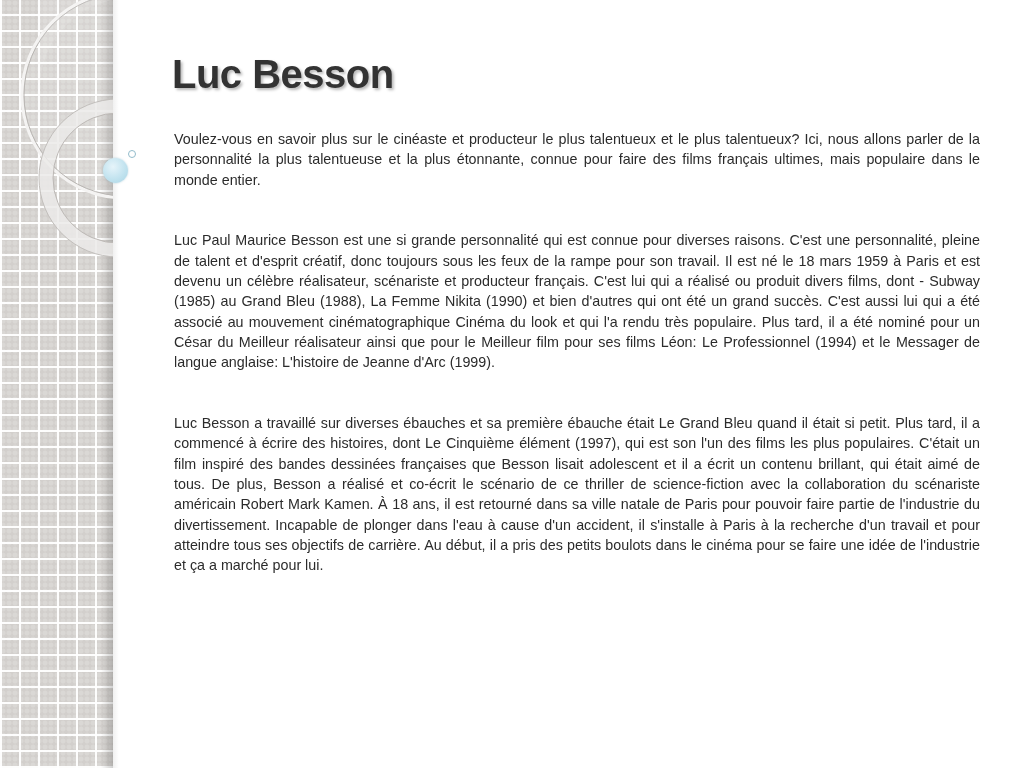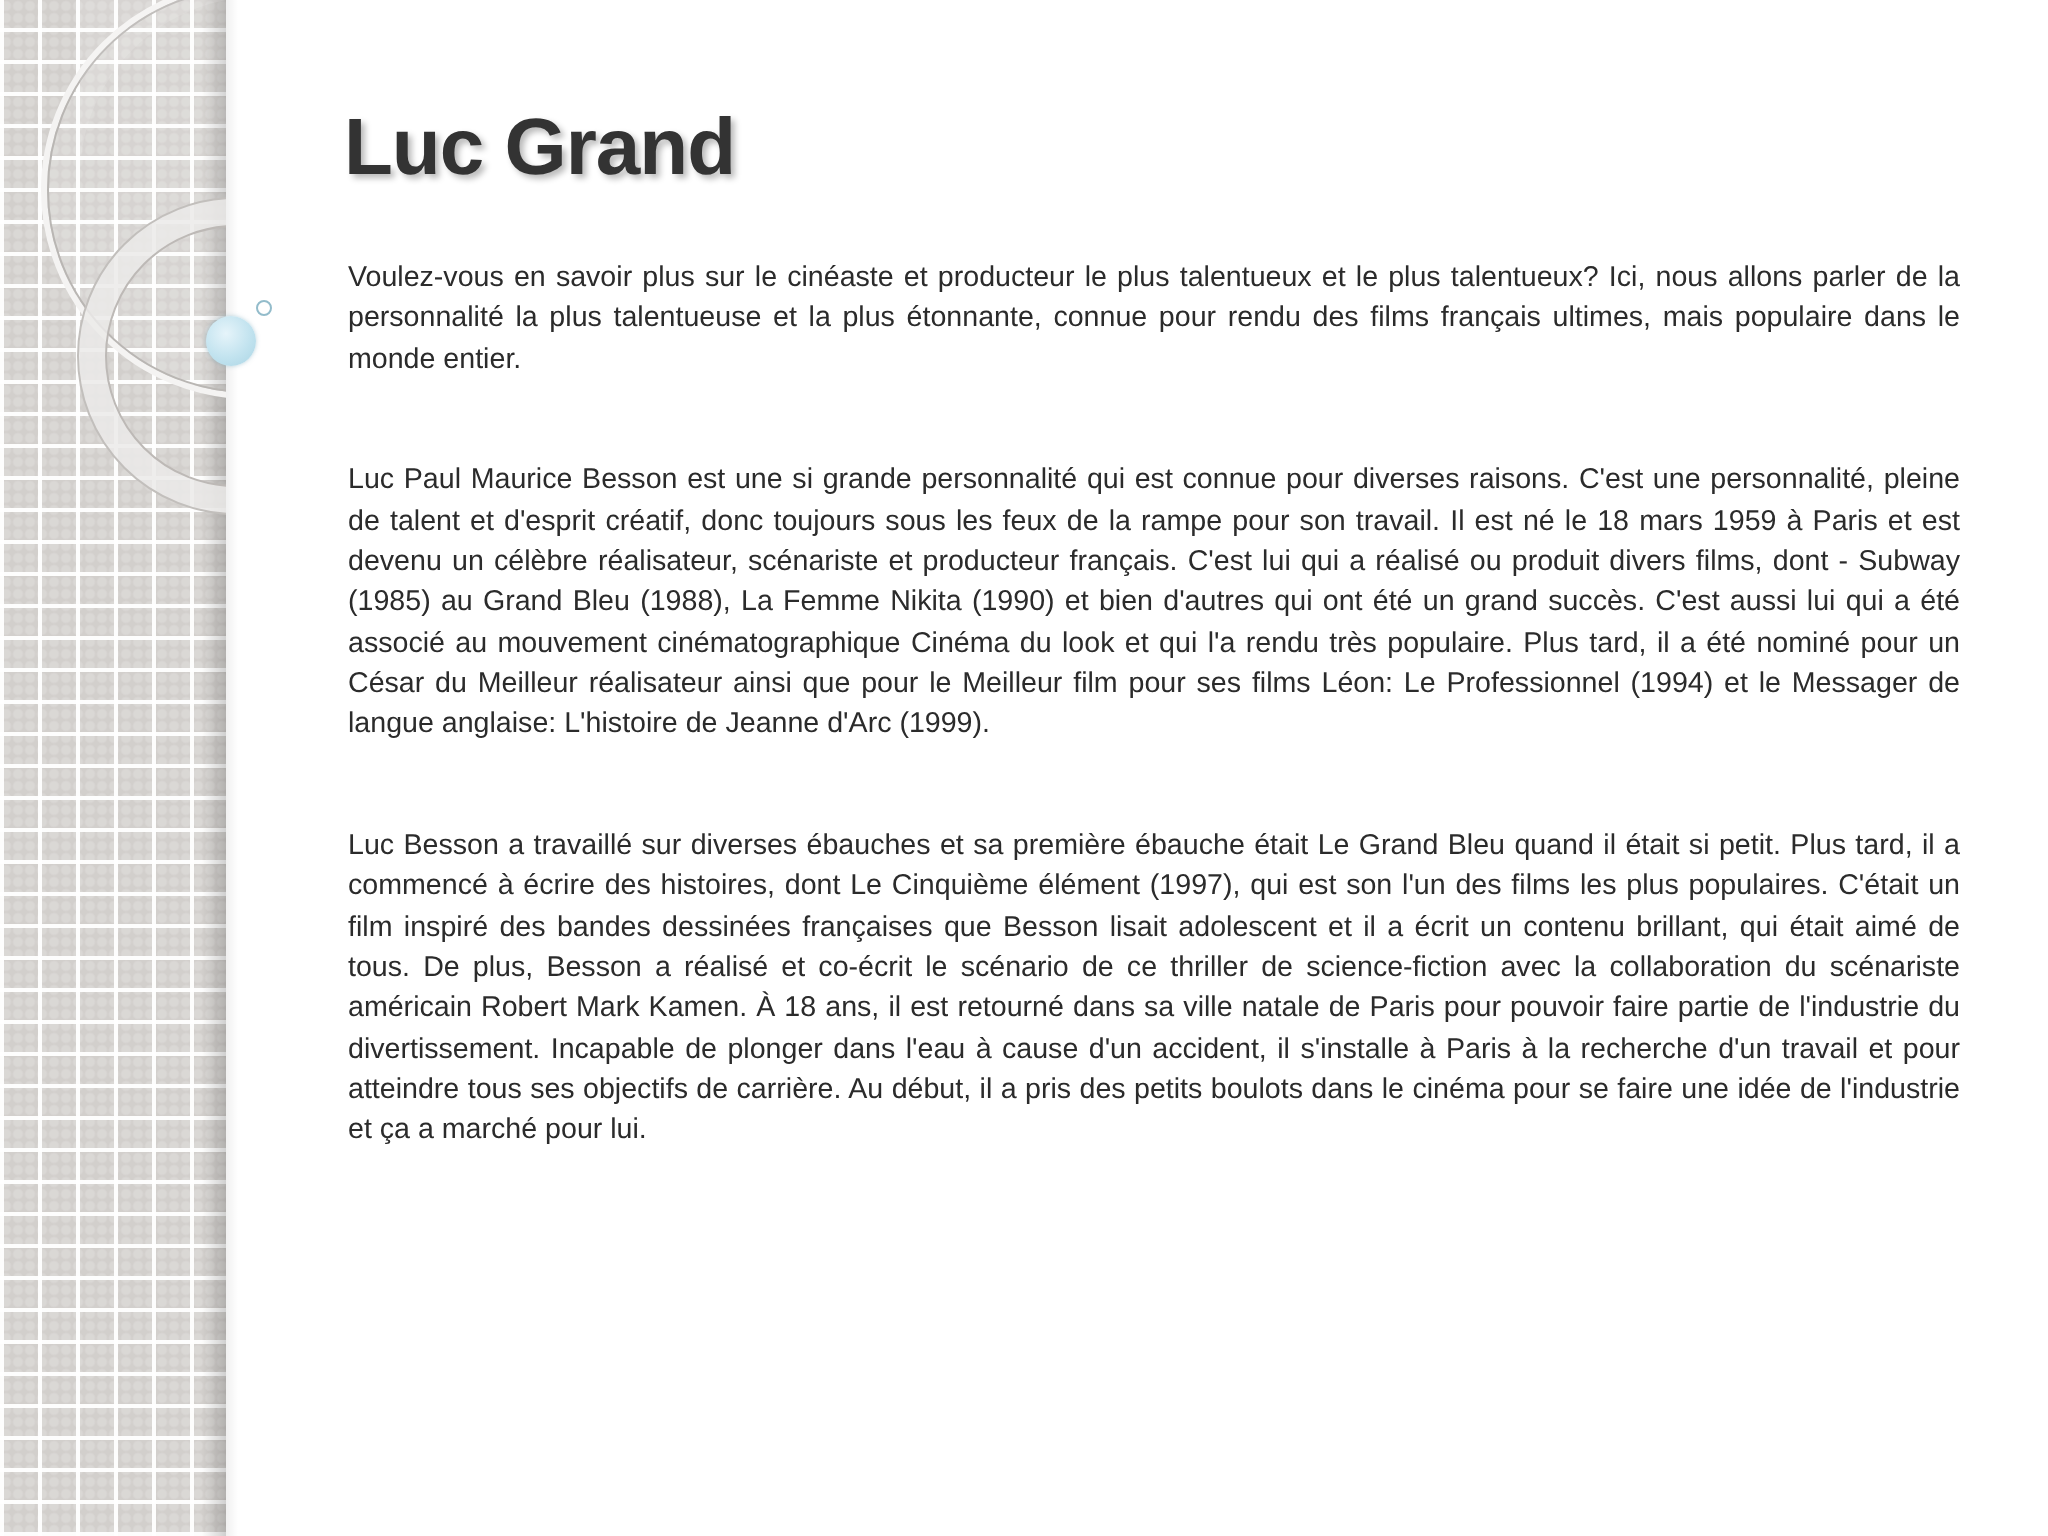--- a/index.html
+++ b/index.html
@@ -71,19 +71,19 @@
 
     <circle cx="118" cy="178" r="72" fill="none" stroke="rgba(235,234,233,0.85)" stroke-width="14"></circle>
     <circle cx="118" cy="178" r="79" fill="none" stroke="#c2bfbc" stroke-width="1"></circle>
     <circle cx="118" cy="178" r="65" fill="none" stroke="#bdb9b6" stroke-width="1"></circle>
   </g>
 </svg>
 
 <div class="bubble"></div>
 <div class="ring"></div>
 
-<h1 class="title">Luc Grand</h1>
+<h1 class="title">Luc Besson</h1>
 
 <div class="content">
-  <p>Voulez-vous en savoir plus sur le cinéaste et producteur le plus talentueux et le plus talentueux? Ici, nous allons parler de la personnalité la plus talentueuse et la plus étonnante, connue pour rendu des films français ultimes, mais populaire dans le monde entier.</p>
+  <p>Voulez-vous en savoir plus sur le cinéaste et producteur le plus talentueux et le plus talentueux? Ici, nous allons parler de la personnalité la plus talentueuse et la plus étonnante, connue pour faire des films français ultimes, mais populaire dans le monde entier.</p>
   <p>Luc Paul Maurice Besson est une si grande personnalité qui est connue pour diverses raisons. C'est une personnalité, pleine de talent et d'esprit créatif, donc toujours sous les feux de la rampe pour son travail. Il est né le 18 mars 1959 à Paris et est devenu un célèbre réalisateur, scénariste et producteur français. C'est lui qui a réalisé ou produit divers films, dont - Subway (1985) au Grand Bleu (1988), La Femme Nikita (1990) et bien d'autres qui ont été un grand succès. C'est aussi lui qui a été associé au mouvement cinématographique Cinéma du look et qui l'a rendu très populaire. Plus tard, il a été nominé pour un César du Meilleur réalisateur ainsi que pour le Meilleur film pour ses films Léon: Le Professionnel (1994) et le Messager de langue anglaise: L'histoire de Jeanne d'Arc (1999).</p>
   <p>Luc Besson a travaillé sur diverses ébauches et sa première ébauche était Le Grand Bleu quand il était si petit. Plus tard, il a commencé à écrire des histoires, dont Le Cinquième élément (1997), qui est son l'un des films les plus populaires. C'était un film inspiré des bandes dessinées françaises que Besson lisait adolescent et il a écrit un contenu brillant, qui était aimé de tous. De plus, Besson a réalisé et co-écrit le scénario de ce thriller de science-fiction avec la collaboration du scénariste américain Robert Mark Kamen. À 18 ans, il est retourné dans sa ville natale de Paris pour pouvoir faire partie de l'industrie du divertissement. Incapable de plonger dans l'eau à cause d'un accident, il s'installe à Paris à la recherche d'un travail et pour atteindre tous ses objectifs de carrière. Au début, il a pris des petits boulots dans le cinéma pour se faire une idée de l'industrie et ça a marché pour lui.</p>
 </div>
 
 </body></html>

